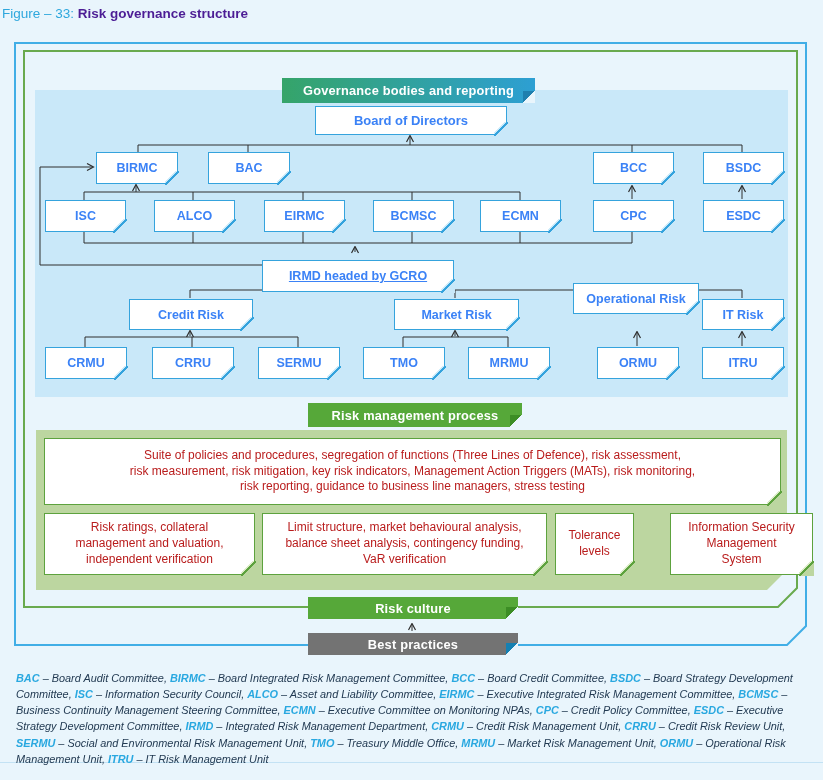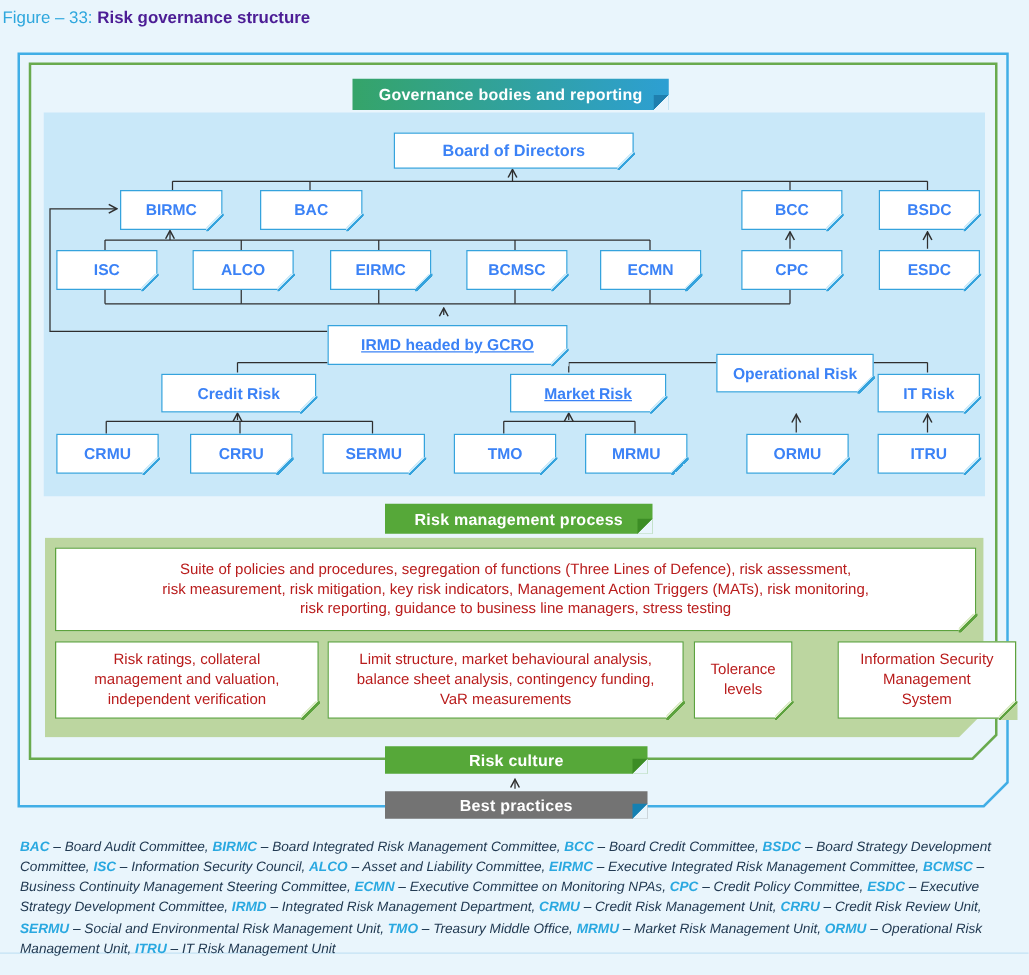--- a/index.html
+++ b/index.html
@@ -19,21 +19,21 @@
   }
   svg.wires{left:0;top:0;z-index:2;}
   
   .banner{
     display:flex;align-items:center;justify-content:center;z-index:4;
     color:#fff;font-weight:bold;font-size:12.8px;letter-spacing:.2px;
   }
   .banner::after{
     content:"";position:absolute;right:0;bottom:0;width:12px;height:12px;
   }
-  .banner.gov{left:282px;top:63px;width:253px;height:25px;
+  .banner.gov{left:282px;top:78px;width:253px;height:25px;
     background:linear-gradient(90deg,#35a469,#2d9fd3);}
   .banner.gov::after{background:linear-gradient(to bottom right,#1f7fae 49%,#e9f5fc 50%);}
   .banner.green{background:#56a839;}
   .banner.green::after{background:linear-gradient(to bottom right,#3c8d25 49%,#e9f5fc 50%);}
   .banner.proc{left:308px;top:403px;width:214px;height:24px;}
   .banner.culture{left:308px;top:597px;width:210px;height:22px;}
   .banner.best{left:308px;top:633px;width:210px;height:22px;background:#737373;}
   .banner.best::after{background:linear-gradient(to bottom right,#1580b2 49%,#e9f5fc 50%);}
   
   .node{
@@ -66,21 +66,21 @@
   .n-bsdc{left:703px;top:152px;width:79px;height:30px;}
   .n-isc{left:45px;top:200px;width:79px;height:30px;}
   .n-alco{left:154px;top:200px;width:79px;height:30px;}
   .n-eirmc{left:264px;top:200px;width:79px;height:30px;}
   .n-bcmsc{left:373px;top:200px;width:79px;height:30px;}
   .n-ecmn{left:480px;top:200px;width:79px;height:30px;}
   .n-cpc{left:593px;top:200px;width:79px;height:30px;}
   .n-esdc{left:703px;top:200px;width:79px;height:30px;}
   .n-irmd{left:262px;top:260px;width:190px;height:30px;text-decoration:underline;}
   .n-credit{left:129px;top:299px;width:122px;height:29px;}
-  .n-market{left:408px;top:299px;width:123px;height:29px;text-decoration:underline;}
+  .n-market{left:394px;top:299px;width:123px;height:29px;}
   .n-oper{left:573px;top:283px;width:124px;height:29px;}
   .n-it{left:702px;top:299px;width:80px;height:29px;}
   .n-crmu{left:45px;top:347px;width:80px;height:30px;}
   .n-crru{left:152px;top:347px;width:80px;height:30px;}
   .n-sermu{left:258px;top:347px;width:80px;height:30px;}
   .n-tmo{left:363px;top:347px;width:80px;height:30px;}
   .n-mrmu{left:468px;top:347px;width:80px;height:30px;}
   .n-ormu{left:597px;top:347px;width:80px;height:30px;}
   .n-itru{left:702px;top:347px;width:80px;height:30px;}
   .b-suite{left:44px;top:438px;width:735px;height:65px;}
@@ -204,21 +204,21 @@
 <div class="abs node n-itru">ITRU</div>
 
 <div class="abs pbox b-suite">Suite of policies and procedures, segregation of functions (Three Lines of Defence), risk assessment,
 risk measurement, risk mitigation, key risk indicators, Management Action Triggers (MATs), risk monitoring,
 risk reporting, guidance to business line managers, stress testing</div>
 <div class="abs pbox b-p1">Risk ratings, collateral
 management and valuation,
 independent verification</div>
 <div class="abs pbox b-p2">Limit structure, market behavioural analysis,
 balance sheet analysis, contingency funding,
-VaR measurements</div>
+VaR verification</div>
 <div class="abs pbox b-p3">Tolerance
 levels</div>
 <div class="abs pbox b-p4">Information Security
 Management
 System</div>
 
 <div class="abs legend"><span class="la">BAC</span><span class="ld"> – Board Audit Committee, </span><span class="la">BIRMC</span><span class="ld"> – Board Integrated Risk Management Committee, </span><span class="la">BCC</span><span class="ld"> – Board Credit Committee, </span><span class="la">BSDC</span><span class="ld"> – Board Strategy Development Committee, </span><span class="la">ISC</span><span class="ld"> – Information Security Council, </span><span class="la">ALCO</span><span class="ld"> – Asset and Liability Committee, </span><span class="la">EIRMC</span><span class="ld"> – Executive Integrated Risk Management Committee, </span><span class="la">BCMSC</span><span class="ld"> – Business Continuity Management Steering Committee, </span><span class="la">ECMN</span><span class="ld"> – Executive Committee on Monitoring NPAs, </span><span class="la">CPC</span><span class="ld"> – Credit Policy Committee, </span><span class="la">ESDC</span><span class="ld"> – Executive Strategy Development Committee, </span><span class="la">IRMD</span><span class="ld"> – Integrated Risk Management Department, </span><span class="la">CRMU</span><span class="ld"> – Credit Risk Management Unit, </span><span class="la">CRRU</span><span class="ld"> – Credit Risk Review Unit, </span><span class="la">SERMU</span><span class="ld"> – Social and Environmental Risk Management Unit, </span><span class="la">TMO</span><span class="ld"> – Treasury Middle Office, </span><span class="la">MRMU</span><span class="ld"> – Market Risk Management Unit, </span><span class="la">ORMU</span><span class="ld"> – Operational Risk Management Unit, </span><span class="la">ITRU</span><span class="ld"> – IT Risk Management Unit</span></div>
 
 <div class="abs bottom-rule"></div>
 

